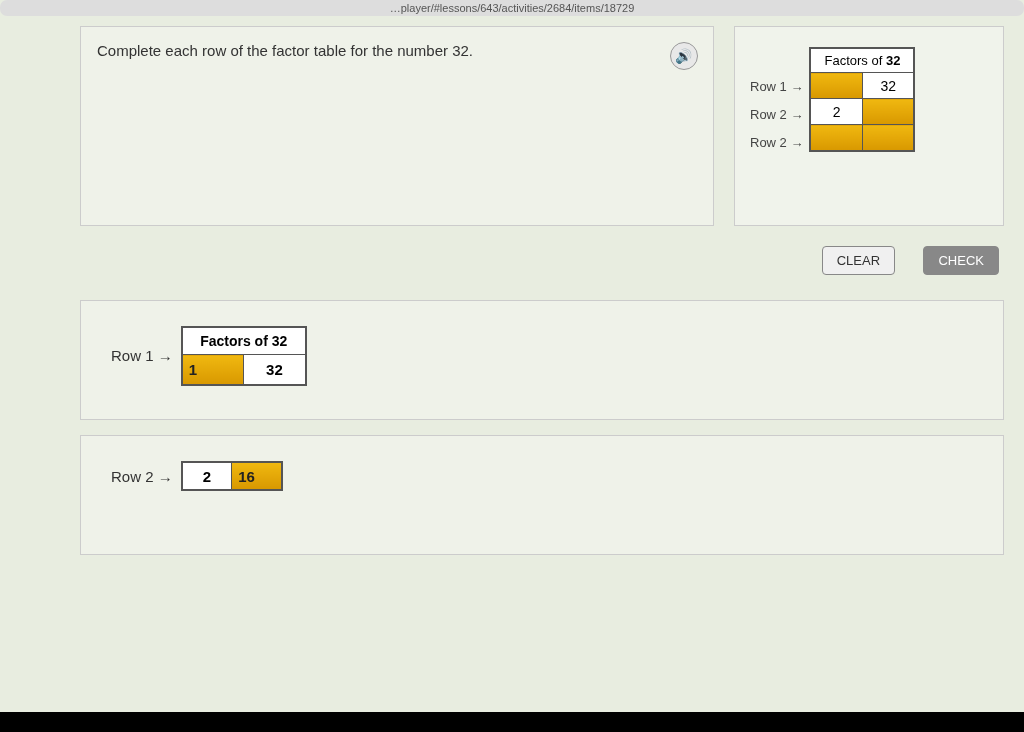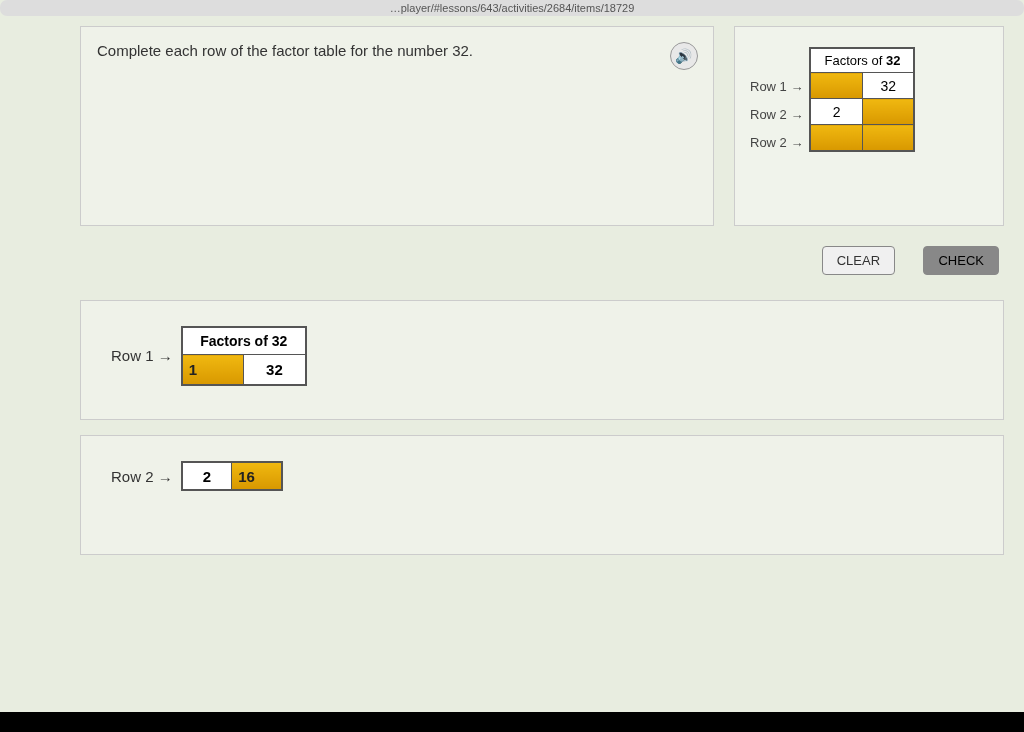--- a/index.html
+++ b/index.html
@@ -112,21 +112,21 @@
       border-radius: 4px;
       padding: 6px 14px;
       font-size: 13px;
       background: #f0f0f0;
       color: #333;
       margin-left: 24px;
       cursor: pointer;
     }
     .btn.check {
       background: #888;
-      color: #000000;
+      color: #ffffff;
     }
     .work-panel {
       margin: 15px 20px 15px 80px;
       background: rgba(255,255,255,0.3);
       border: 1px solid #ccc;
       padding: 25px 30px;
       min-height: 120px;
     }
     .work-table-wrap {
       display: flex;

